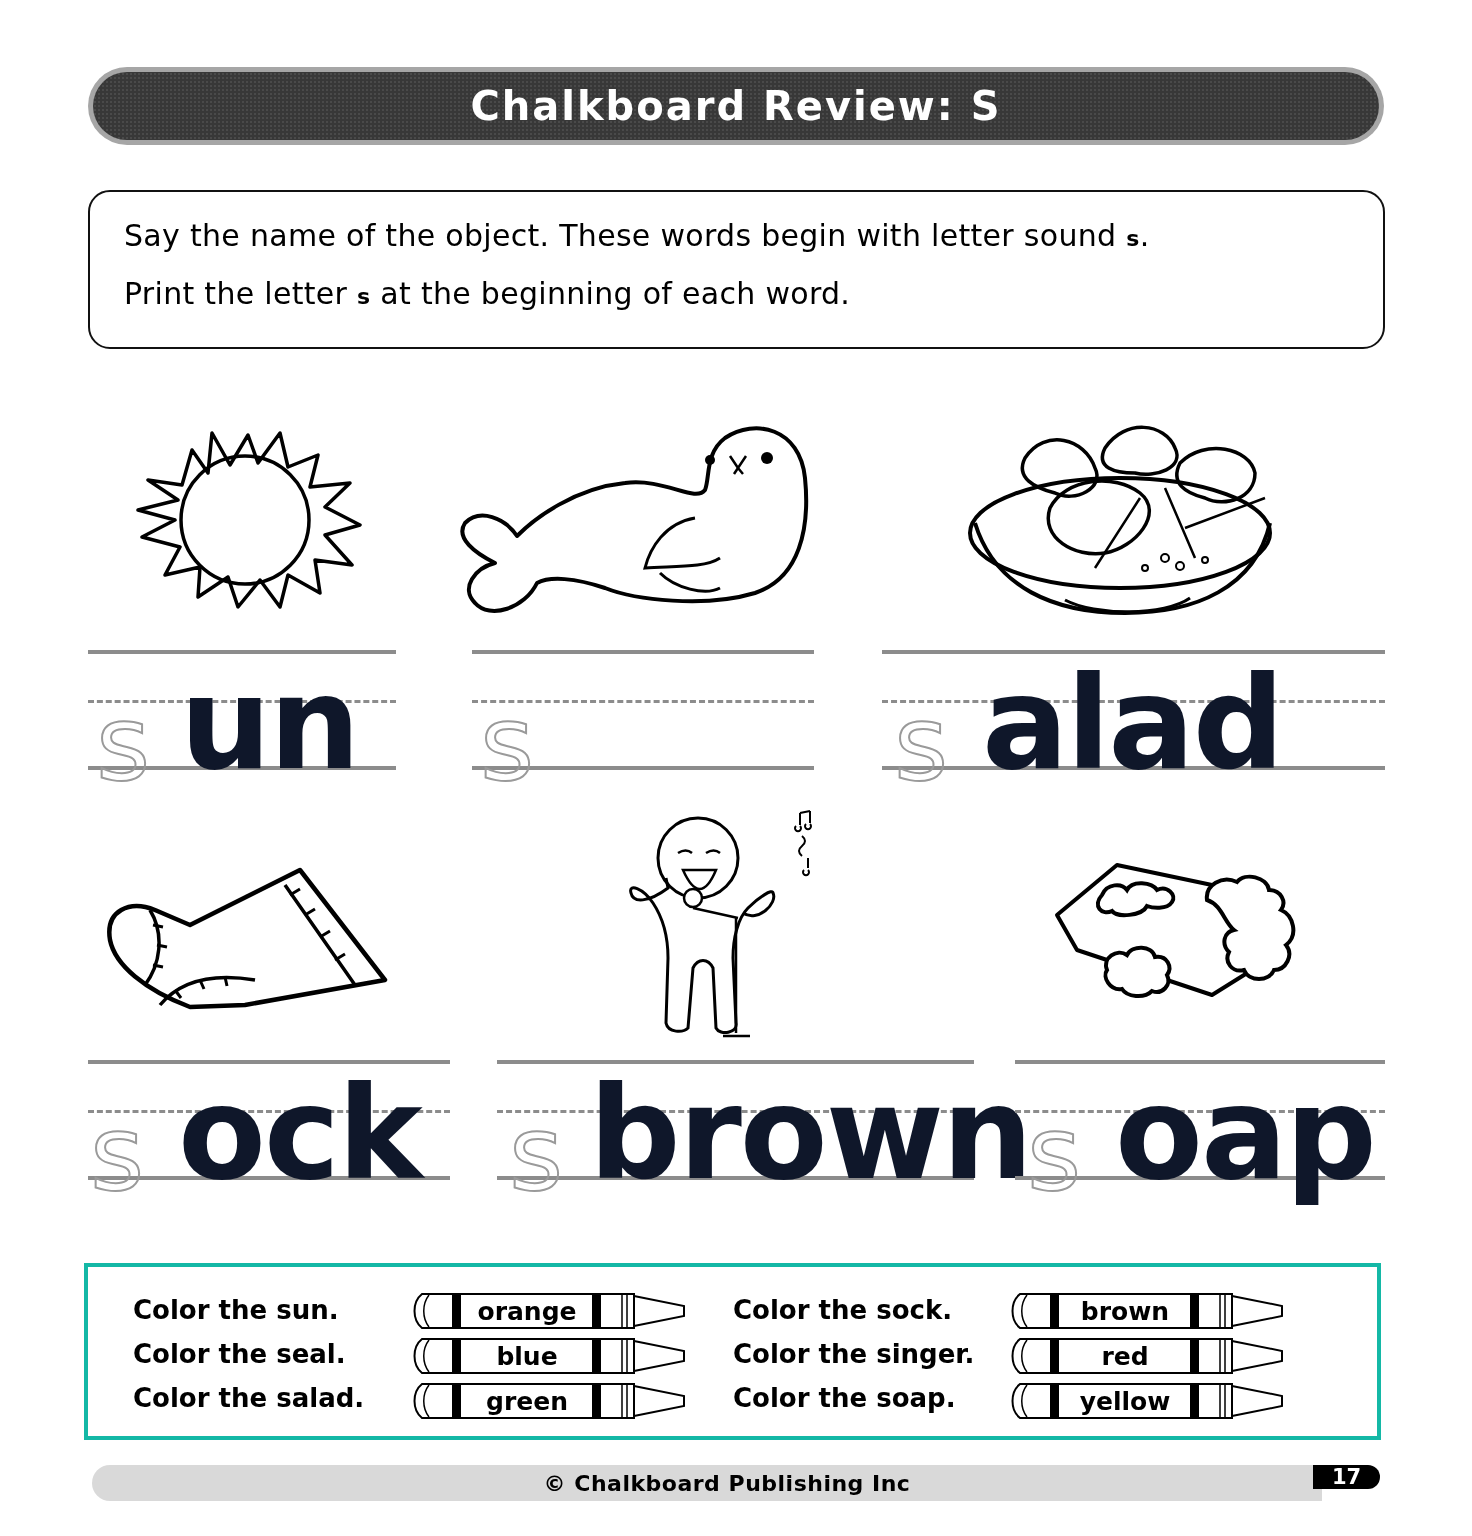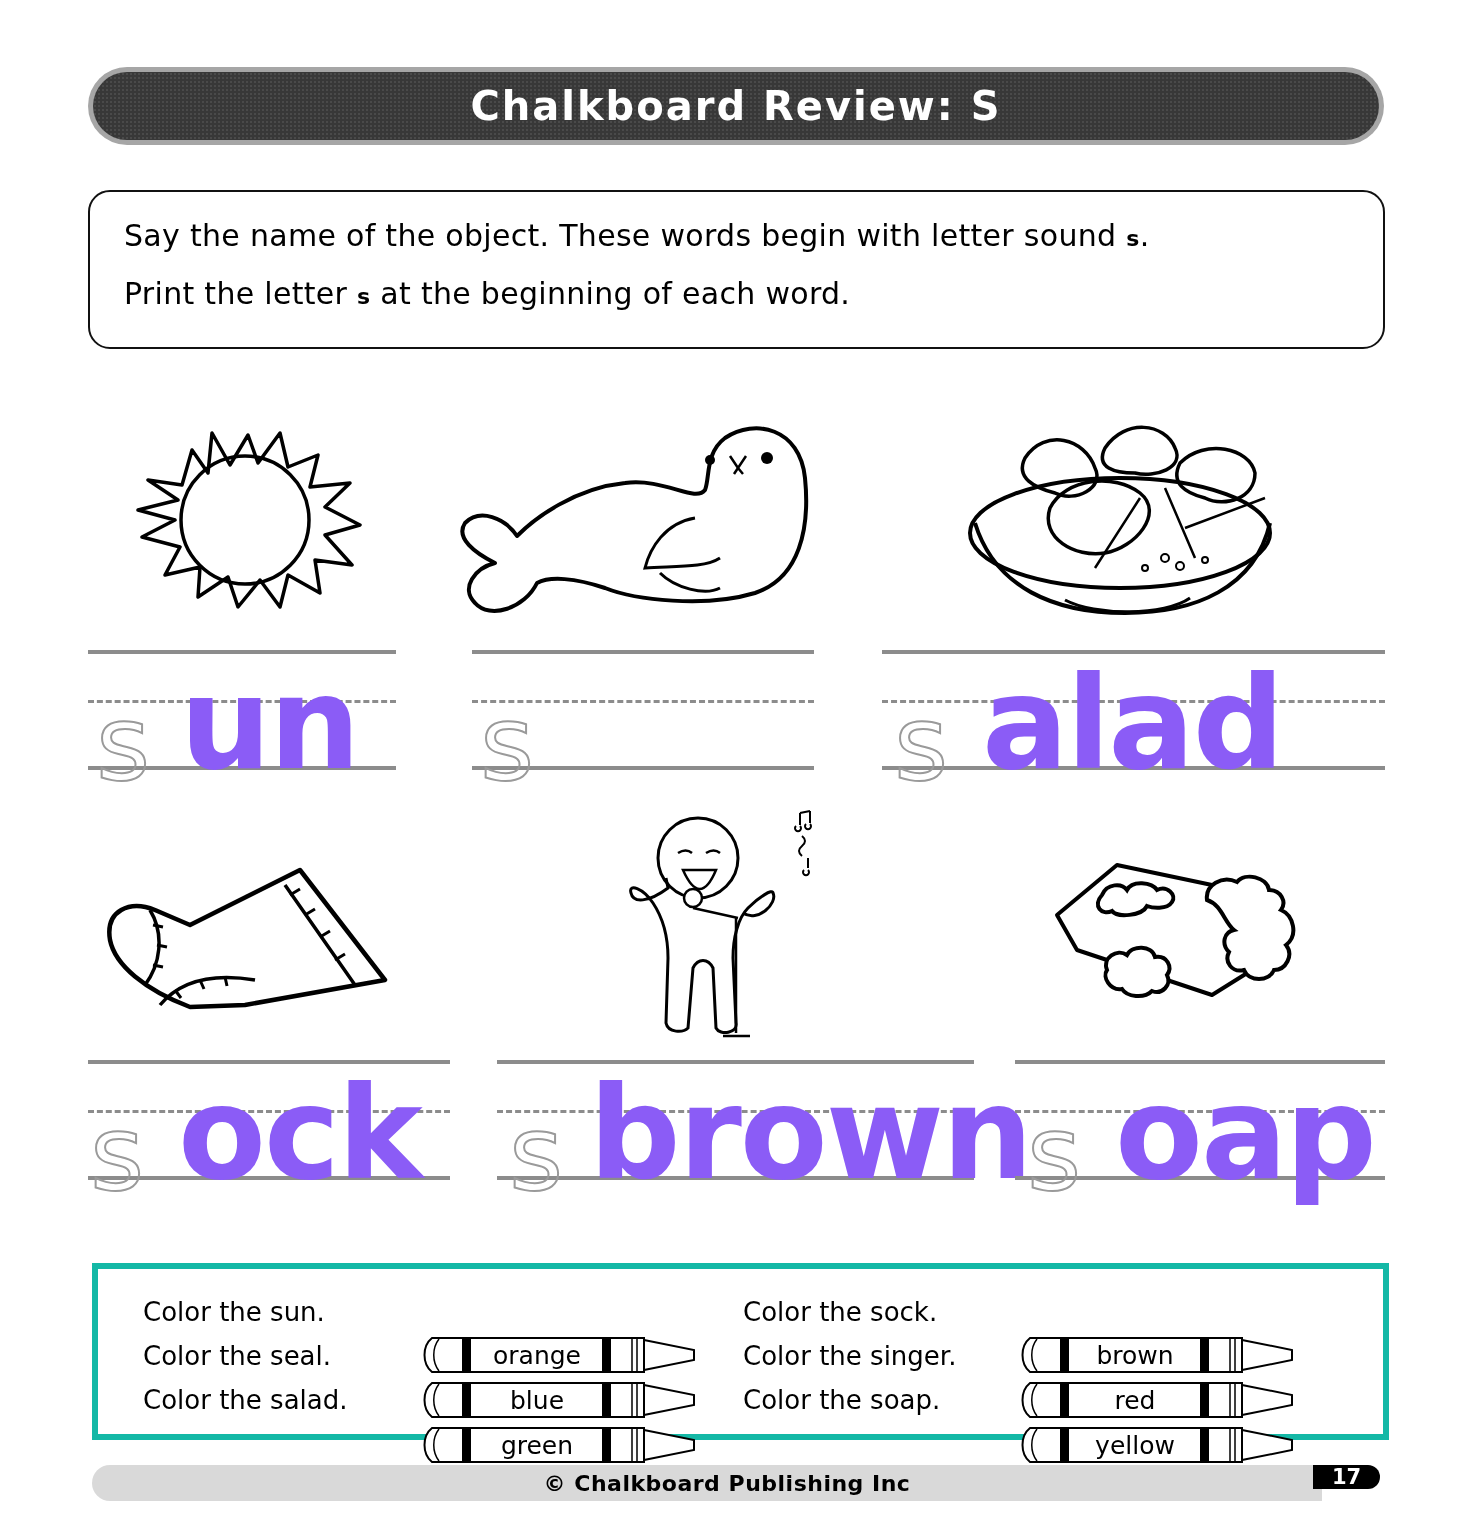--- a/index.html
+++ b/index.html
@@ -38,31 +38,32 @@
 
     .word-block { position: absolute; height: 160px; }
     .ln-top, .ln-base { position: absolute; left: 0; right: 0; height: 4px; background: #8c8c8c; }
     .ln-mid { position: absolute; left: 0; right: 0; height: 0; border-top: 3px dashed #8c8c8c; }
     .trace-s {
       position: absolute; font-family: "DejaVu Sans", sans-serif; font-size: 104px; line-height: 1;
       color: transparent; -webkit-text-stroke: 2px #9a9a9a;
     }
     .word {
       position: absolute; font-family: "DejaVu Sans", sans-serif; font-weight: bold;
-      font-size: 128px; line-height: 1; letter-spacing: -2px; color: #8b5cf6;
+      font-size: 128px; line-height: 1; letter-spacing: -2px; color: #0f172a;
     }
 
     .color-box {
-      position: absolute; left: 92px; top: 1263px; width: 1297px; height: 177px;
-      border: 6px solid #14b8a6;
+      position: absolute; left: 84px; top: 1263px; width: 1297px; height: 177px;
+      border: 4px solid #14b8a6;
+      font-weight: bold;
     }
     .color-label {
       position: absolute; font-family: "DejaVu Sans", sans-serif; font-size: 26px; white-space: nowrap;
     }
-    .crayon { position: absolute; width: 276px; height: 38px; margin-top: 42px; }
+    .crayon { position: absolute; width: 276px; height: 38px; }
     .crayon svg { position: absolute; left: 0; top: 0; }
     .crayon-label {
       position: absolute; left: 50px; width: 130px; top: 3px; height: 32px;
       display: flex; align-items: center; justify-content: center;
       font-family: "DejaVu Sans", sans-serif; font-size: 25px;
     }
 
     .footer-bar {
       position: absolute; left: 92px; top: 1465px; width: 1230px; height: 36px;
       background: #d9d9d9; border-radius: 18px 0 0 18px;

